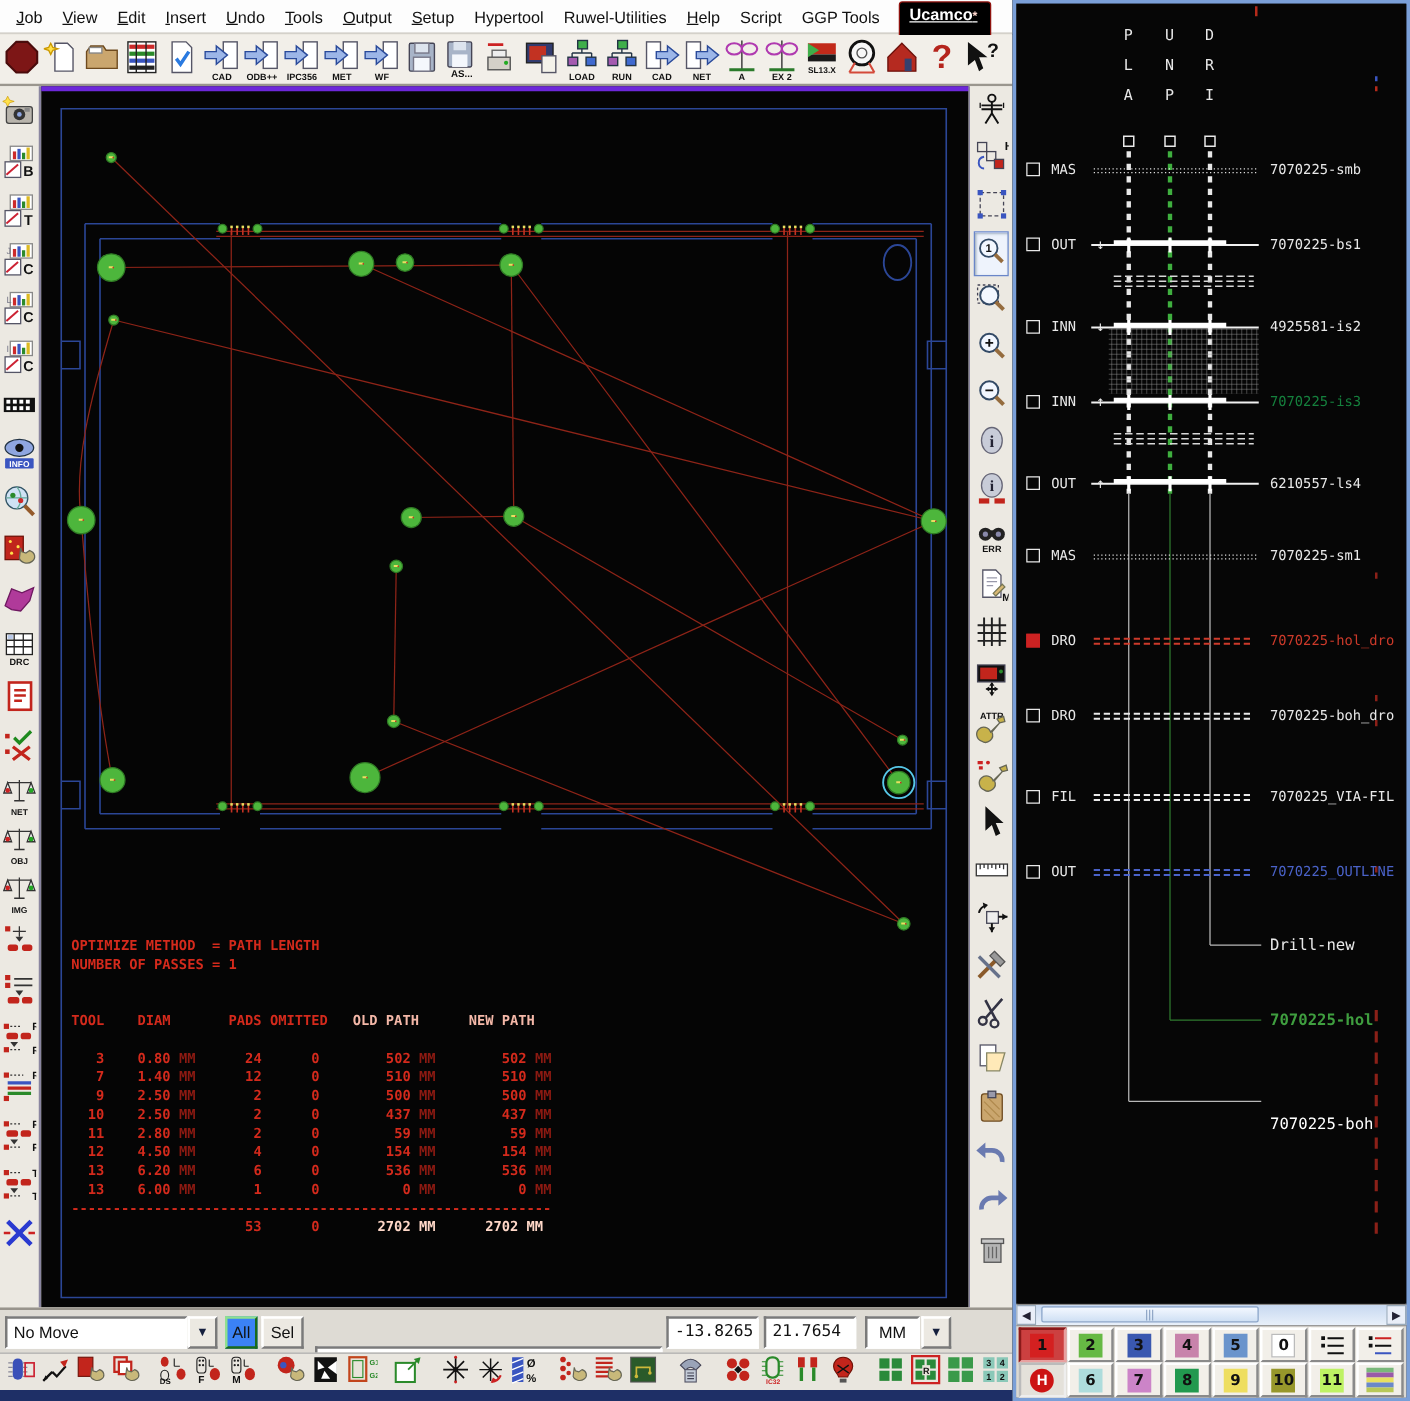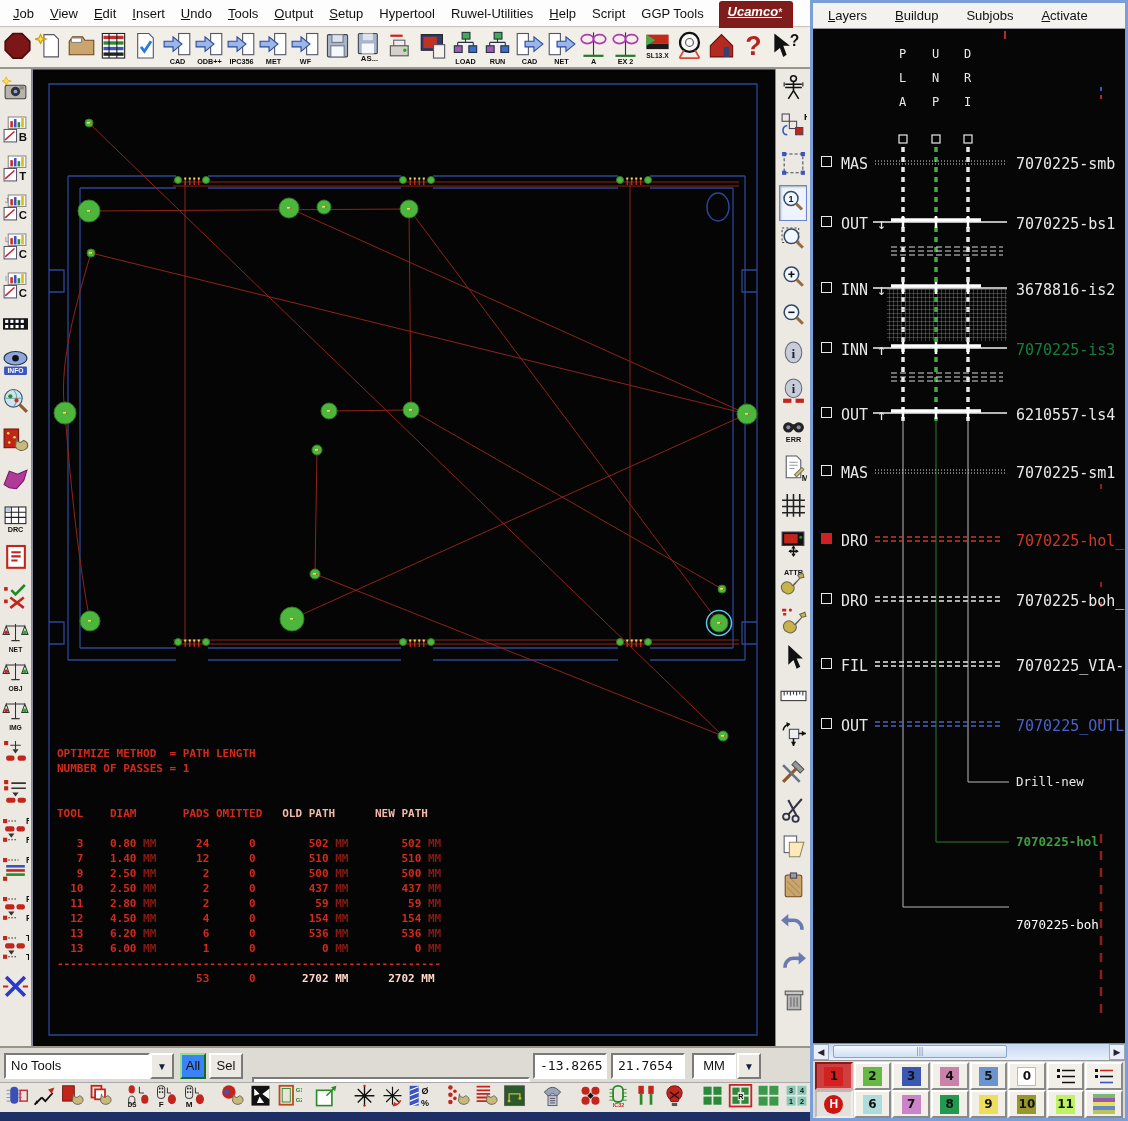--- a/index.html
+++ b/index.html
@@ -4,35 +4,35 @@
 <style>
   * { margin:0; padding:0; box-sizing:border-box; }
   html,body { width:1128px; height:1121px; background:#4a4a4a; font-family:"Liberation Sans",sans-serif; overflow:hidden; }
   #stage { position:relative; width:1128px; height:1121px; background:#4a4a4a; }
 
   
   #main-win { position:absolute; left:0; top:0; width:810px; height:1121px; background:#ece9e2; }
   #menubar { position:absolute; left:0; top:0; width:810px; height:27px; background:#fdfdfd; border-bottom:1px solid #c8c4bc; display:flex; align-items:center; padding-left:6px; gap:2px; }
   .menu-item { font-size:13px; color:#111; padding:3px 7px; cursor:default; }
   .menu-item u { text-decoration:underline; }
-  #logo { position:absolute; right:18px; top:2px; height:39px; background:#7f1d1d; color:#fff; font-weight:bold; font-size:13px; padding:2px 10px 0 8px; border-radius:2px; text-decoration:underline; font-style:italic; box-shadow:0 0 0 1px #8e120e; }
+  #logo { position:absolute; right:18px; top:2px; height:39px; background:#000000; color:#fff; font-weight:bold; font-size:13px; padding:2px 10px 0 8px; border-radius:2px; text-decoration:underline; box-shadow:0 0 0 1px #8e120e; }
   #logo:after { content:"*"; color:#ffd9d0; font-size:10px; }
 
   #toolbar-top { position:absolute; left:0; top:28px; width:810px; height:41px; background:#f2efe9; border-bottom:2px solid #9a968e; display:flex; align-items:center; padding:2px 2px; gap:1px; }
   .ic { width:31px; height:36px; display:flex; align-items:center; justify-content:center; }
   .ic svg { width:29px; height:34px; }
   .ic.active { border:1px solid #6a86c8; background:#eef3fc; box-shadow:inset 1px 1px 2px #9ab; }
 
   #left-col { position:absolute; left:0; top:69px; width:33px; height:977px; background:#ece9e2; border-right:2px solid #8a86a0; display:flex; flex-direction:column; align-items:center; padding-top:4px; gap:3px; overflow:hidden; }
   #left-col .ic, #right-col .ic { width:28px; height:36px; }
   #left-col .ic svg, #right-col .ic svg { width:27px; height:35px; }
 
   #right-col { position:absolute; left:775px; top:69px; width:35px; height:977px; background:#ece9e2; border-left:1px solid #8a86a0; display:flex; flex-direction:column; align-items:center; padding-top:2px; gap:2px; overflow:hidden; }
 
-  #canvas { position:absolute; left:33px; top:69px; width:742px; height:977px; background:#050505; border-top:1px solid #6d28d9; }
+  #canvas { position:absolute; left:33px; top:69px; width:742px; height:977px; background:#050505; border-top:4px solid #6d28d9; }
   #canvas svg { position:absolute; left:0; top:0; }
   #report { position:absolute; left:24px; top:676px; font-family:"DejaVu Sans Mono",monospace; font-size:11px; font-weight:bold; line-height:15px; color:#d42a1c; white-space:pre; letter-spacing:0; }
   #report .mm { color:#8c1a12; }
   #report .hl { color:#f4b8a8; }
   #report .tot { color:#ffd8c8; }
 
   #statusbar { position:absolute; left:0; top:1046px; width:810px; height:36px; background:#dedbd4; border-top:2px solid #98948c; }
   .sb { position:absolute; top:5px; height:26px; font-size:13px; }
   .sunken { background:#fff; border:2px solid; border-color:#7a7a7a #fff #fff #7a7a7a; padding:3px 5px; color:#111; }
   .raised { background:#ece9e2; border:2px solid; border-color:#fff #7a7a7a #7a7a7a #fff; text-align:center; padding-top:3px; color:#111; }
@@ -42,21 +42,21 @@
   #toolbar-bottom .ic { width:29px; height:29px; }
   #toolbar-bottom .ic svg { width:27px; height:27px; }
   .grp { margin-left:10px !important; }
   #navy-strip { position:absolute; left:0; top:1112px; width:810px; height:9px; background:#1e2f66; }
 
   
   #layers-win { position:absolute; left:810px; top:0; width:318px; height:1121px; background:#0a0a0a; border:3px solid #7a9fd8; box-shadow:inset 0 0 0 1px #b8cdf0; display:flex; flex-direction:column; }
   #panel-menubar { height:26px; background:#f4f2ee; border-bottom:1px solid #999; display:flex; align-items:center; padding-left:8px; gap:14px; flex:0 0 auto; }
   #panel-content { position:relative; flex:1 1 auto; background:#060606; overflow:hidden; }
   #panel-content svg { position:absolute; left:0; top:0; }
-  .lrow { position:absolute; left:0; width:100%; height:16px; font-family:"DejaVu Sans Mono",monospace; font-size:15px; color:#e8e8e8; }
+  .lrow { position:absolute; left:0; width:100%; height:16px; font-family:"DejaVu Sans Mono",monospace; font-size:11px; color:#e8e8e8; }
   .lrow .cb { position:absolute; left:8px; top:1px; width:11px; height:11px; border:1px solid #e8e8e8; background:transparent; }
   .lrow .cb.on { background:#cc2222; border-color:#cc2222; }
   .lrow .code { position:absolute; left:28px; top:0; }
   .lrow .arr { position:absolute; left:64px; top:0; }
   .lrow .lname { position:absolute; left:203px; top:0; white-space:nowrap; }
   .dname { position:absolute; left:203px; font-family:"DejaVu Sans Mono",monospace; font-size:12.5px; white-space:nowrap; }
   .collet { position:absolute; font-family:"DejaVu Sans Mono",monospace; font-size:12px; color:#e8e8e8; }
 
   #panel-scroll { height:17px; background:#dfe8f6; border-top:1px solid #888; display:flex; flex:0 0 auto; }
   .scr-btn { width:16px; height:100%; background:#e9eef8; border:1px solid #9ab; font-size:9px; color:#223; display:flex; align-items:center; justify-content:center; }
@@ -871,21 +871,21 @@
         </div>
         <div class="ic">
           <svg viewBox="0 0 26 30">
             <rect x="7" y="8" width="13" height="15" fill="#b4b4b4" stroke="#555"></rect>
             <rect x="5" y="5" width="17" height="3.5" fill="#c8c8c8" stroke="#555"></rect>
             <path d="M10.5 11v9M13.5 11v9M16.5 11v9" stroke="#666"></path>
           </svg>
         </div>
       </div>
     <div id="statusbar">
-      <div class="sb sunken" style="left:4px;width:146px;">No Tools</div>
+      <div class="sb sunken" style="left:4px;width:146px;">No Move</div>
       <div class="sb raised sb-arrow" style="left:150px;width:24px;">▼</div>
       <div class="sb raised" style="left:180px;width:26px;background:#3b82f6;border-color:#8fe08f #1a6a1a #1a6a1a #8fe08f;">All</div>
       <div class="sb raised" style="left:209px;width:34px;">Sel</div>
       <div class="sb sunken" style="left:252px;width:278px;margin-top:24px;">Move</div>
       <div class="sb sunken" style="left:533px;width:74px;font-family:'DejaVu Sans Mono',monospace;">-13.8265</div>
       <div class="sb sunken" style="left:611px;width:74px;font-family:'DejaVu Sans Mono',monospace;">21.7654</div>
       <div class="sb sunken" style="left:692px;width:44px;text-align:center;">MM</div>
       <div class="sb raised sb-arrow" style="left:737px;width:24px;">▼</div>
     </div>
     <div id="toolbar-bottom">
@@ -1100,26 +1100,20 @@
             <text x="19" y="10" font-size="8" font-weight="bold" fill="#111" text-anchor="middle">4</text>
             <text x="7" y="22" font-size="8" font-weight="bold" fill="#111" text-anchor="middle">1</text>
             <text x="19" y="22" font-size="8" font-weight="bold" fill="#111" text-anchor="middle">2</text>
           </svg>
         </div>
       </div>
     <div id="navy-strip"></div>
   </div>
 
   <div id="layers-win">
-    <div id="panel-menubar">
-        <span class="menu-item"><u>L</u>ayers</span>
-        <span class="menu-item"><u>B</u>uildup</span>
-        <span class="menu-item">Subjobs</span>
-        <span class="menu-item"><u>A</u>ctivate</span>
-      </div>
     <div id="panel-content">
       <svg id="pansvg" width="310" height="1016" viewBox="0 0 310 1016">
           <line x1="192" y1="2" x2="192" y2="10" stroke="#b52a1a" stroke-width="2"></line>
           <line x1="288" y1="58" x2="288" y2="62" stroke="#3a55c0" stroke-width="2"></line>
           <line x1="288" y1="66" x2="288" y2="70" stroke="#b52a1a" stroke-width="2"></line>
           <rect x="86" y="106" width="8" height="8" fill="none" stroke="#e8e8e8" stroke-width="1.2"></rect>
           <rect x="119" y="106" width="8" height="8" fill="none" stroke="#e8e8e8" stroke-width="1.2"></rect>
           <rect x="151" y="106" width="8" height="8" fill="none" stroke="#e8e8e8" stroke-width="1.2"></rect>
           <line x1="90" y1="118" x2="90" y2="392" stroke="#e8e8e8" stroke-width="3.5" stroke-dasharray="5,5"></line>
           <line x1="90" y1="392" x2="90" y2="878" stroke="#b8b8b8" stroke-width="1"></line>
@@ -1198,21 +1192,21 @@
         <div class="lrow" style="top: 186px;">
           <span class="cb"></span>
           <span class="code">OUT</span>
           <span class="arr">↓</span>
           <span class="lname" style="color:#e8e8e8">7070225-bs1</span>
         </div>
         <div class="lrow" style="top: 252px;">
           <span class="cb"></span>
           <span class="code">INN</span>
           <span class="arr">↓</span>
-          <span class="lname" style="color:#e8e8e8">3678816-is2</span>
+          <span class="lname" style="color:#e8e8e8">4925581-is2</span>
         </div>
         <div class="lrow" style="top: 312px;">
           <span class="cb"></span>
           <span class="code">INN</span>
           <span class="arr">↑</span>
           <span class="lname" style="color:#15803d">7070225-is3</span>
         </div>
         <div class="lrow" style="top: 377px;">
           <span class="cb"></span>
           <span class="code">OUT</span>

